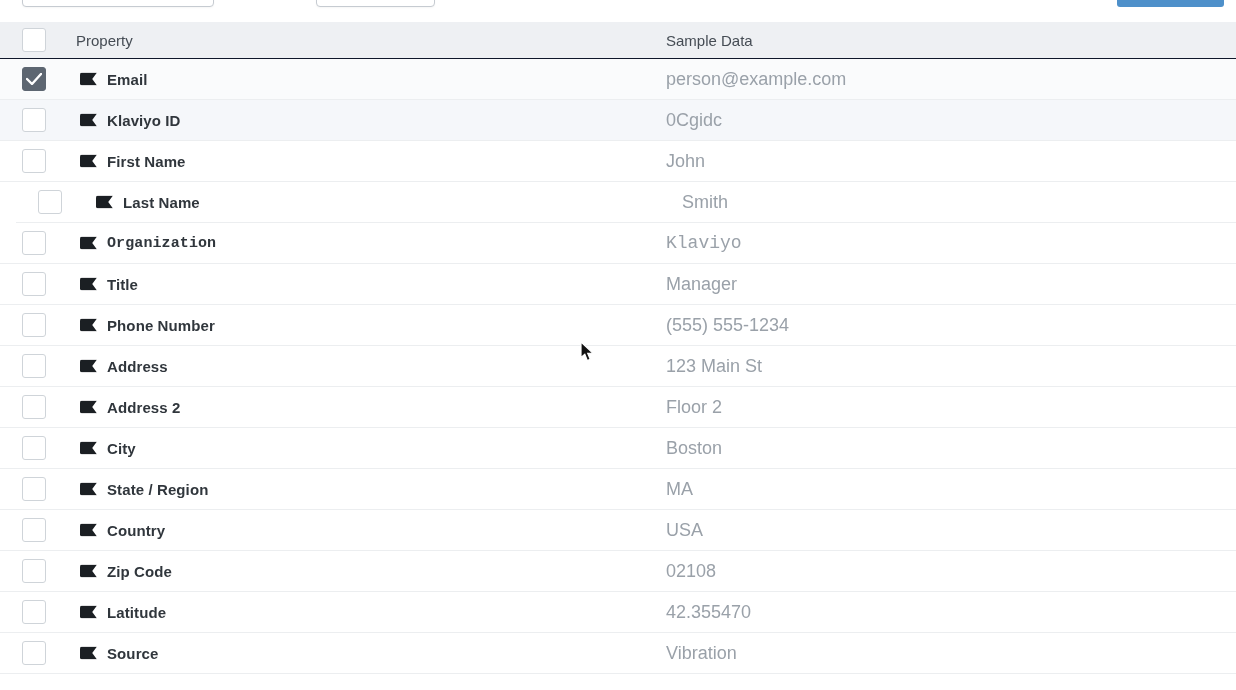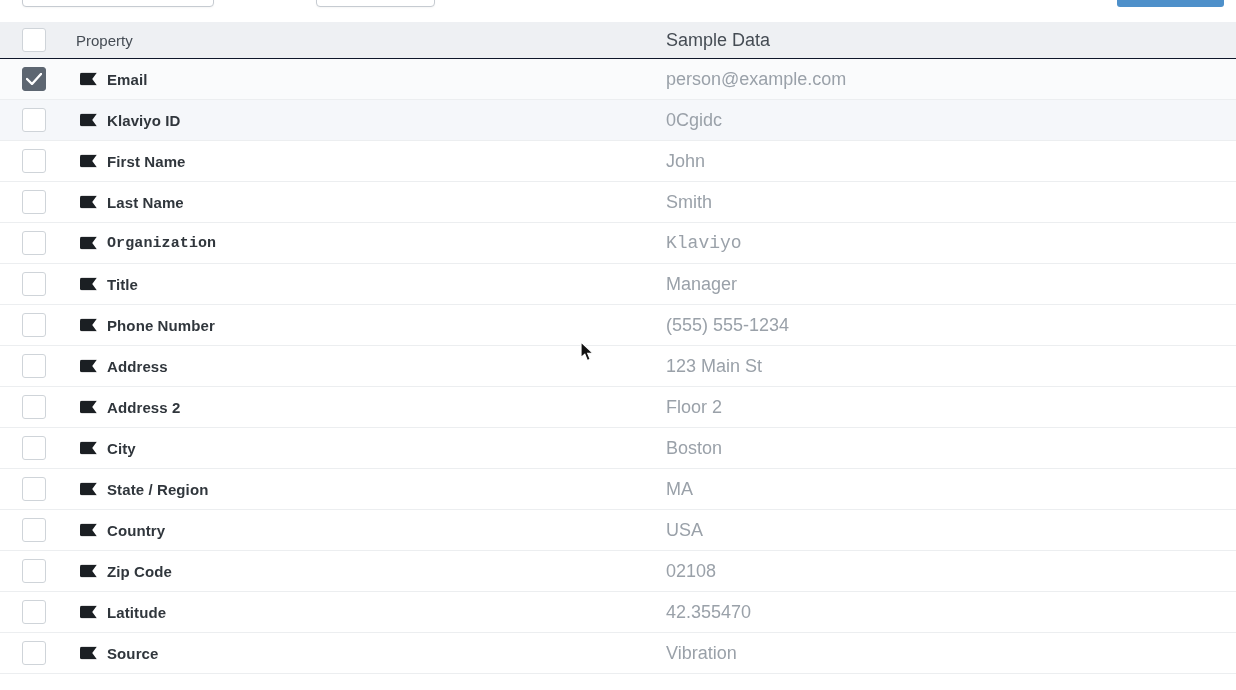--- a/index.html
+++ b/index.html
@@ -35,21 +35,21 @@
     position: relative; height: 37px;
     background: #eef0f3;
     border-bottom: 1px solid #0f172a;
   }
   .thead .col-property {
     position: absolute; left: 76px; top: 50%; transform: translateY(-50%);
     font-size: 15px; color: #454c54;
   }
   .thead .col-sample {
     position: absolute; left: 666px; top: 50%; transform: translateY(-50%);
-    font-size: 18px; color: #454c54;
+    font-size: 15px; color: #454c54;
   }
 
   .row {
     position: relative; height: 41px;
     background: #ffffff;
     border-bottom: 1px solid #eceef0;
   }
   .checkbox {
     position: absolute; left: 22px; top: 50%; transform: translateY(-50%);
     width: 24px; height: 24px;
@@ -127,21 +127,21 @@
 
       <div class="row" style="background: rgb(255, 255, 255);">
         <div class="checkbox">
           
         </div>
         <div class="flag-icon"></div>
         <span class="prop-label">First Name</span>
         <span class="sample-value">John</span>
       </div>
 
-      <div class="row" style="background: rgb(255, 255, 255);">
+      <div class="row" style="background: rgb(255, 255, 255); margin-left: 16px;">
         <div class="checkbox">
           
         </div>
         <div class="flag-icon"></div>
         <span class="prop-label">Last Name</span>
         <span class="sample-value">Smith</span>
       </div>
 
       <div class="row" style="background: rgb(255, 255, 255); font-family: Liberation Mono, monospace;">
         <div class="checkbox">

